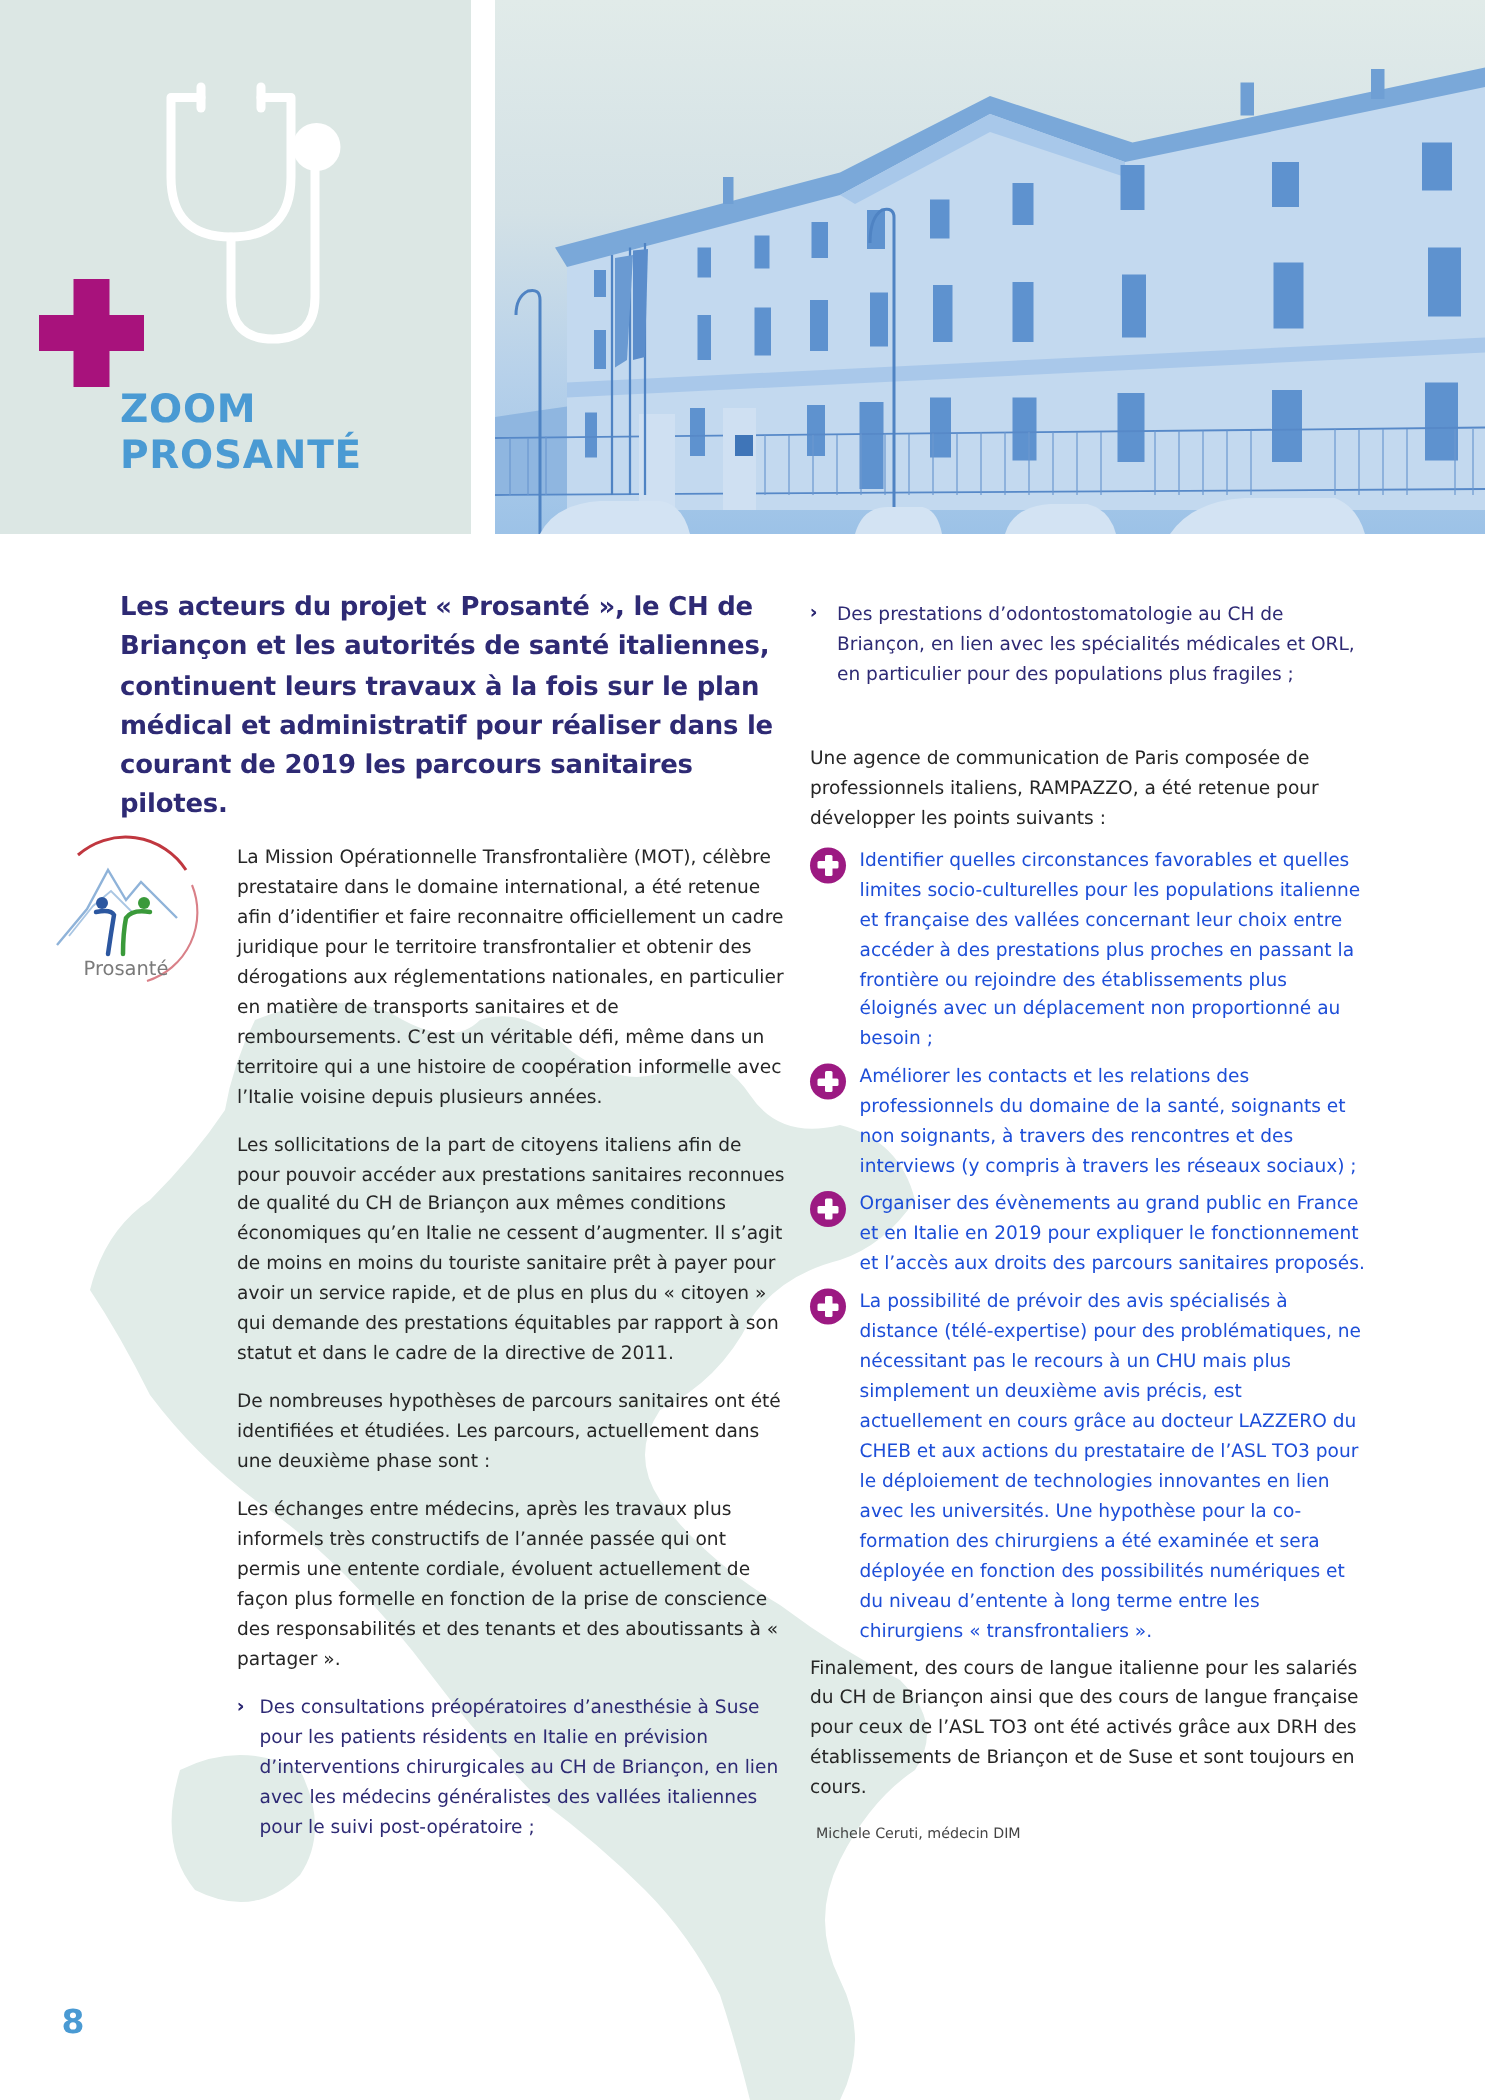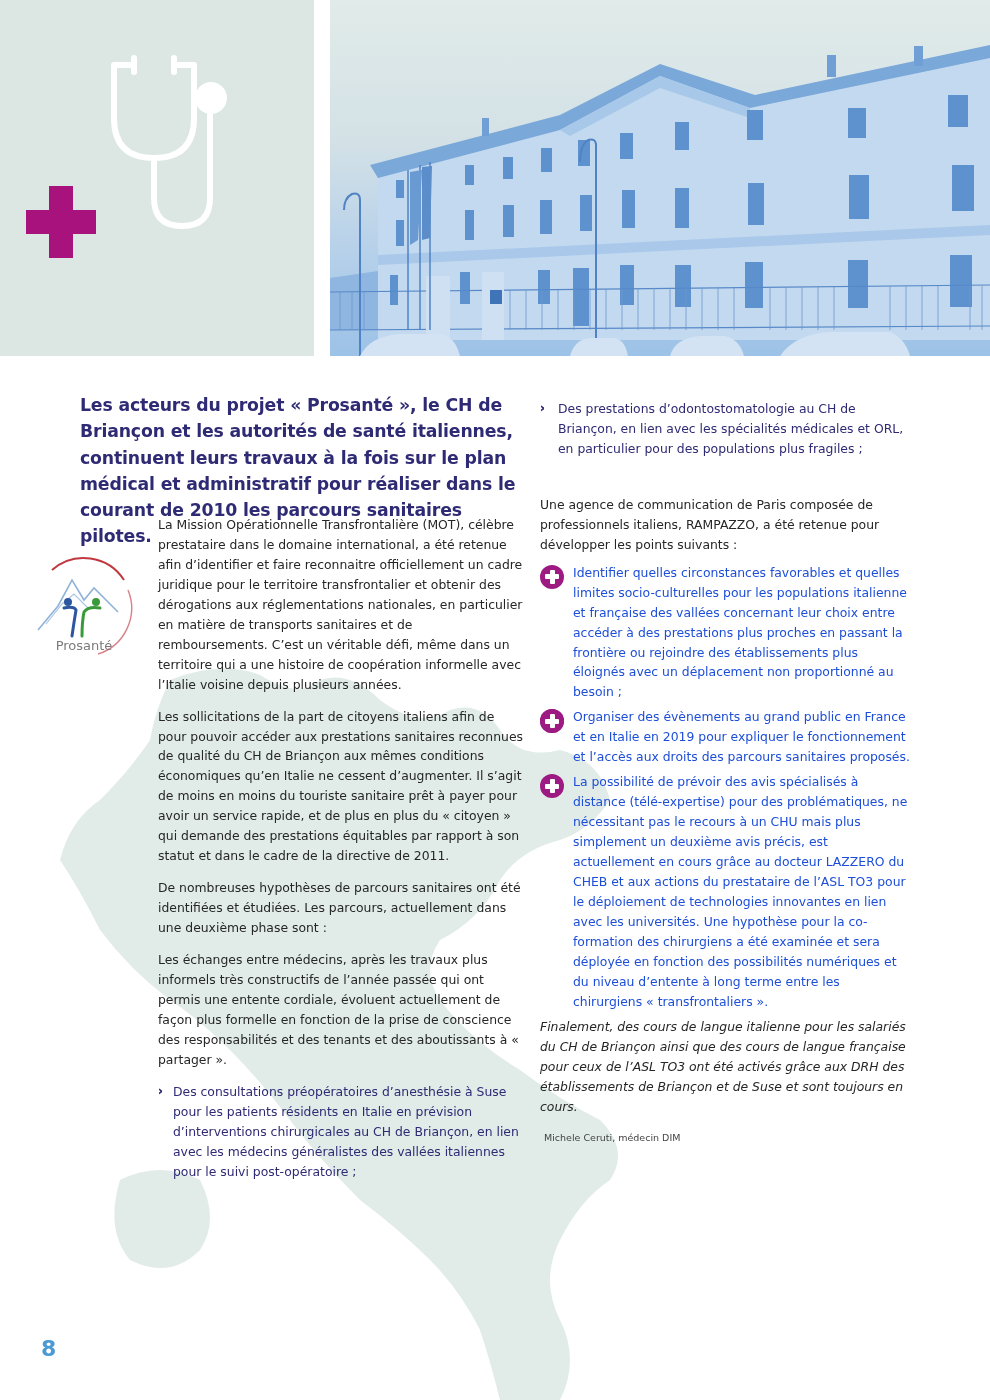--- a/index.html
+++ b/index.html
@@ -21,40 +21,40 @@
   
   .map-bg { position: absolute; left: 0; top: 640px; width: 640px; height: 760px; pointer-events: none; }
 
   
   .intro { position: absolute; left: 80px; top: 392px; width: 450px; color: #2e2a74; font-weight: bold; font-size: 17.3px; line-height: 26.3px; letter-spacing: -0.15px; }
 
   
   .logo { position: absolute; left: 28px; top: 550px; width: 112px; height: 112px; }
 
   
-  .col-left { position: absolute; left: 158px; top: 515px; width: 365px; font-size: 12.4px; line-height: 19.95px; color: #262626; }
+  .col-left { position: absolute; left: 158px; top: 561px; width: 365px; font-size: 12.4px; line-height: 19.95px; color: #262626; }
   .col-left p { margin-bottom: 12px; }
   .col-left p.para-tight { margin-bottom: 0; }
 
   .chev-list { list-style: none; color: #2e2a74; }
   .chev-list li { position: relative; padding-left: 15px; margin-bottom: 8px; }
   .chev-list li .chev { position: absolute; left: 0; top: 0; font-weight: bold; color: #2e2a74; font-size: 12px; }
 
   
   .col-right { position: absolute; left: 540px; top: 391px; width: 370px; font-size: 12.4px; line-height: 19.95px; color: #262626; }
   .col-right .chev-list { margin-bottom: 36px; }
   .col-right .chev-list li { padding-left: 18px; }
 
   .plus-list { list-style: none; color: #1d4ed8; margin-top: 8px; }
   .plus-list li { position: relative; padding-left: 33px; margin-bottom: 5px; }
   .plus-icon { position: absolute; left: 0; top: 2px; width: 24px; height: 24px; border-radius: 50%; background: #9c1a82; }
   .plus-icon::before { content: ""; position: absolute; left: 5px; top: 9.5px; width: 14px; height: 5px; background: #fff; border-radius: 1px; }
   .plus-icon::after { content: ""; position: absolute; left: 9.5px; top: 5px; width: 5px; height: 14px; background: #fff; border-radius: 1px; }
 
-  .final { margin-top: 4px; color: #262626; font-style: italic; }
+  .final { margin-top: 4px; color: #262626; }
   .signature { margin-top: 12px; margin-left: 4px; font-size: 9.5px; color: #444; }
 
   
   .page-number { position: absolute; left: 41px; top: 1336px; color: #4a9ad3; font-weight: bold; font-size: 22px; }
 </style>
 </head>
 <body>
 
 <div class="header-panel">
   <svg class="stethoscope" viewBox="0 0 160 190">
@@ -62,20 +62,24 @@
       <path d="M34 17 H14 V70 Q14 110 54 110 Q94 110 94 70 V17 H74"></path>
       <path d="M34 10 V24"></path>
       <path d="M74 10 V24"></path>
       <path d="M54 110 V150 Q54 178 82 178 Q110 178 110 150 V52"></path>
     </g>
     <circle cx="111" cy="50" r="16" fill="#ffffff"></circle>
   </svg>
   <div class="plus-badge">
     <div class="h"></div>
       <div class="v"></div>
+  </div>
+  <div class="section-title">
+    <span>ZOOM</span>
+    <span>PROSANTÉ</span>
   </div>
 </div>
 
 <div class="photo">
   <svg viewBox="0 0 660 356" preserveAspectRatio="none">
 
     <polygon points="0,278 55,270 60,330 0,330" fill="#8fb6e0"></polygon>
 
     <polygon points="48,170 230,120 330,68 420,100 660,50 660,340 48,340" fill="#c3d9ef"></polygon>
 
@@ -186,21 +190,21 @@
 
     <rect x="160" y="290" width="12" height="14" fill="#3f75b8"></rect>
   </svg>
 </div>
 
 <svg class="map-bg" viewBox="0 0 640 760">
   <path fill="#e1ece8" d="M170 40 Q220 20 260 35 Q300 60 320 40 Q350 30 380 60 Q420 90 450 70 Q480 60 500 90 Q520 120 560 110 Q600 120 610 160 Q590 190 560 200 Q520 210 500 240 Q480 280 440 300 Q420 330 440 360 Q470 400 520 430 Q560 460 600 480 Q630 510 610 540 Q580 560 560 600 Q540 640 560 680 Q580 720 560 760 L500 760 Q490 720 480 690 Q460 650 430 620 Q400 590 360 560 Q320 520 290 480 Q260 440 230 410 Q200 380 170 360 Q130 330 100 290 Q80 250 60 220 Q70 180 100 160 Q130 130 150 100 Q155 70 170 40 Z"></path>
   <path fill="#e1ece8" d="M120 540 Q160 520 200 540 Q220 580 200 610 Q170 640 130 620 Q105 590 120 540 Z"></path>
 </svg>
 
-<div class="intro">Les acteurs du projet « Prosanté », le CH de Briançon et les autorités de santé italiennes, continuent leurs travaux à la fois sur le plan médical et administratif pour réaliser dans le courant de 2010 les parcours sanitaires pilotes.</div>
+<div class="intro">Les acteurs du projet « Prosanté », le CH de Briançon et les autorités de santé italiennes, continuent leurs travaux à la fois sur le plan médical et administratif pour réaliser dans le courant de 2019 les parcours sanitaires pilotes.</div>
 
 <svg class="logo" viewBox="0 0 112 112">
   <path d="M96 30 A48 48 0 0 0 24 20" fill="none" stroke="#c0373f" stroke-width="2"></path>
   <path d="M100 40 A48 48 0 0 1 70 104" fill="none" stroke="#d98088" stroke-width="1.4"></path>
   <path d="M10 80 L30 56 L44 30 L56 50 L66 38 L90 62" fill="none" stroke="#8fb3d9" stroke-width="1.6"></path>
   <path d="M18 74 L34 54 L46 44 L60 58" fill="none" stroke="#a9c6e3" stroke-width="1.2"></path>
   <circle cx="40" cy="52" r="4" fill="#2c57a0"></circle>
   <path d="M36 58 Q46 56 48 60 Q46 72 44 86" fill="none" stroke="#2c57a0" stroke-width="3" stroke-linecap="round"></path>
   <circle cx="68" cy="52" r="4" fill="#3a9a3a"></circle>
   <path d="M72 58 Q60 56 56 62 Q54 72 54 86" fill="none" stroke="#3a9a3a" stroke-width="3" stroke-linecap="round"></path>
@@ -236,20 +240,21 @@
 
   <p>Une agence de communication de Paris composée de professionnels italiens, RAMPAZZO, a été retenue pour développer les points suivants :</p>
 
   <ul class="plus-list">
     <li>
       <span class="plus-icon"></span>
       <span>Identifier quelles circonstances favorables et quelles limites socio-culturelles pour les populations italienne et française des vallées concernant leur choix entre accéder à des prestations plus proches en passant la frontière ou rejoindre des établissements plus éloignés avec un déplacement non proportionné au besoin ;</span>
     </li>
     <li>
       <span class="plus-icon"></span>
+      <span>Améliorer les contacts et les relations des professionnels du domaine de la santé, soignants et non soignants, à travers des rencontres et des interviews (y compris à travers les réseaux sociaux) ;</span>
     </li>
     <li>
       <span class="plus-icon"></span>
       <span>Organiser des évènements au grand public en France et en Italie en 2019 pour expliquer le fonctionnement et l’accès aux droits des parcours sanitaires proposés.</span>
     </li>
     <li>
       <span class="plus-icon"></span>
       <span>La possibilité de prévoir des avis spécialisés à distance (télé-expertise) pour des problématiques, ne nécessitant pas le recours à un CHU mais plus simplement un deuxième avis précis, est actuellement en cours grâce au docteur LAZZERO du CHEB et aux actions du prestataire de l’ASL TO3 pour le déploiement de technologies innovantes en lien avec les universités. Une hypothèse pour la co-formation des chirurgiens a été examinée et sera déployée en fonction des possibilités numériques et du niveau d’entente à long terme entre les chirurgiens « transfrontaliers ».</span>
     </li>
   </ul>

